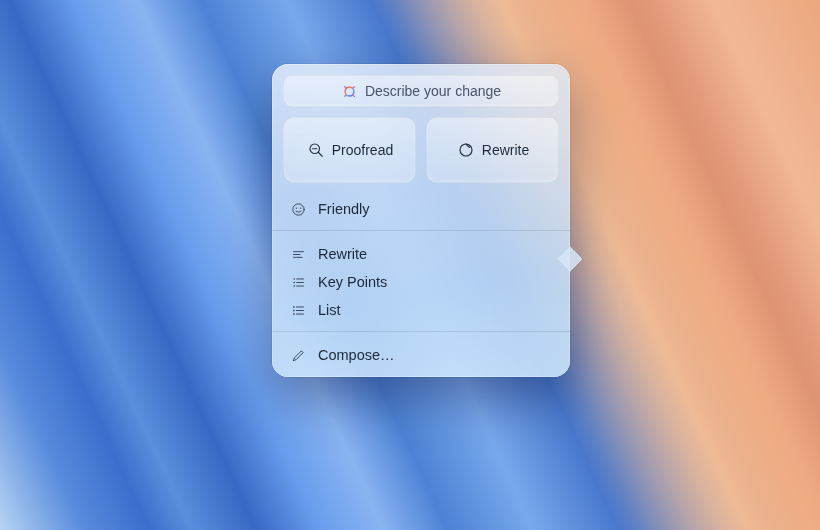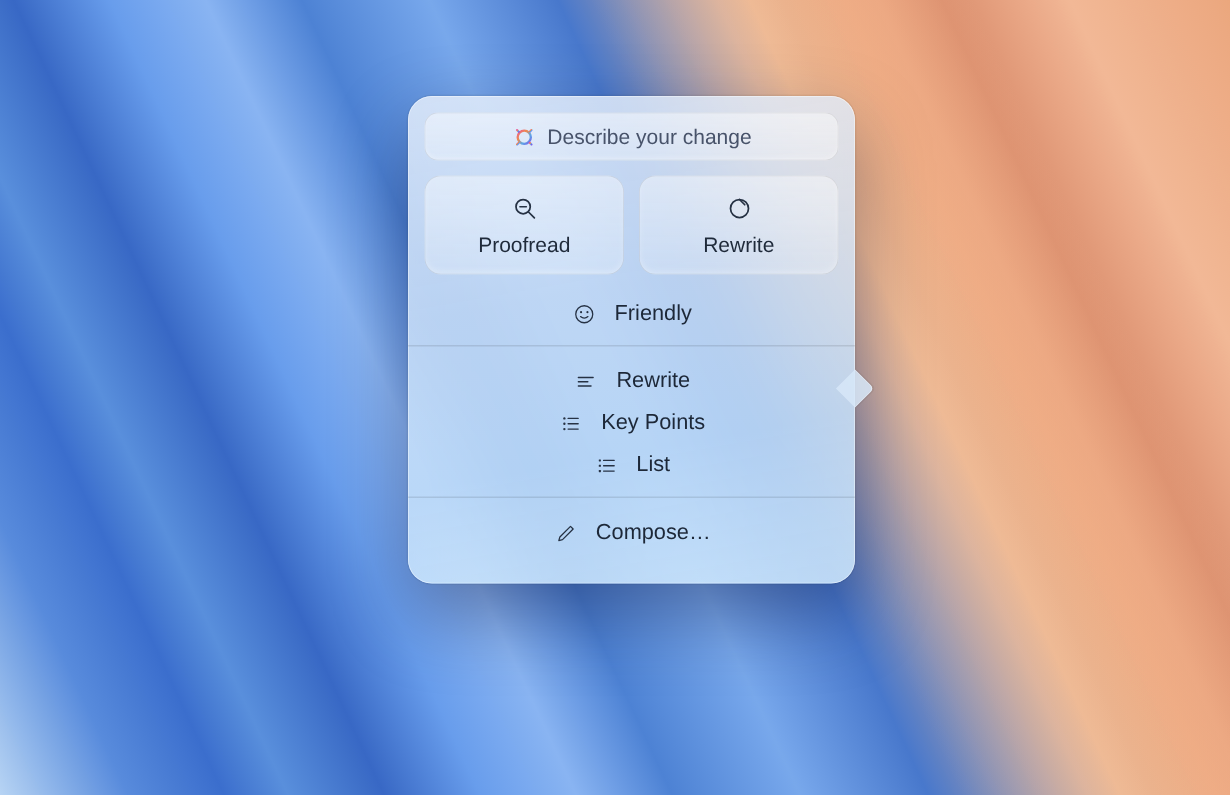--- a/index.html
+++ b/index.html
@@ -49,21 +49,21 @@
     background: linear-gradient(170deg,
        rgba(230,238,250,.84) 0%,
        rgba(210,228,248,.80) 40%,
        rgba(200,226,250,.80) 70%,
        rgba(210,234,252,.84) 100%);
     backdrop-filter: blur(20px);
     box-shadow:
       0 0 0 .5px rgba(255,255,255,.55) inset,
       0 0 0 1px rgba(0,0,0,.06),
       0 20px 50px rgba(0,0,40,.35);
-    padding: 11px 11px 16px;
+    padding: 11px 11px 4px;
     color: #1e2a3a;
   }
   .panel::after{
     
     content:"";
     position:absolute;
     right:-9px;
     top:186px;
     width:18px;height:18px;
     background: rgba(214,230,248,.86);
@@ -87,41 +87,40 @@
 
   .action-row{
     display:flex; gap:10px; margin-top:10px;
   }
   .big-btn{
     flex:1;
     height:66px;
     border-radius:11px;
     background: linear-gradient(180deg, rgba(255,255,255,.42), rgba(255,255,255,.22));
     box-shadow: inset 0 0 0 .5px rgba(0,0,0,.10), inset 0 -2px 4px rgba(255,255,255,.3);
-    display:flex; flex-direction:column; align-items:center; justify-content:center;
+    display:flex; flex-direction:row; align-items:center; justify-content:center;
     gap:6px;
     font-size:14px;
     color:#1f2a3a;
     cursor:pointer;
   }
 
   .section{ padding: 6px 0 4px; }
   .divider{
     height:1px; margin: 3px -11px;
     background: rgba(0,0,0,.10);
   }
   .row{
     display:flex; align-items:center; gap:11px;
     height:28px;
     padding: 0 6px 0 6px;
     font-size:14.5px;
     color:#1d2838;
     border-radius:6px;
     cursor:default;
-    justify-content:center;
   }
   .row .ic{ width:18px; display:flex; justify-content:center; }
 
   svg { display:block; }
   .stroke { stroke:#263244; stroke-width:1.4; fill:none; stroke-linecap:round; stroke-linejoin:round; }
   .thin   { stroke:#263244; stroke-width:1.2; fill:none; stroke-linecap:round; stroke-linejoin:round; }
 
   .ai-gradient-icon{
     width:17px;height:17px;
   }

